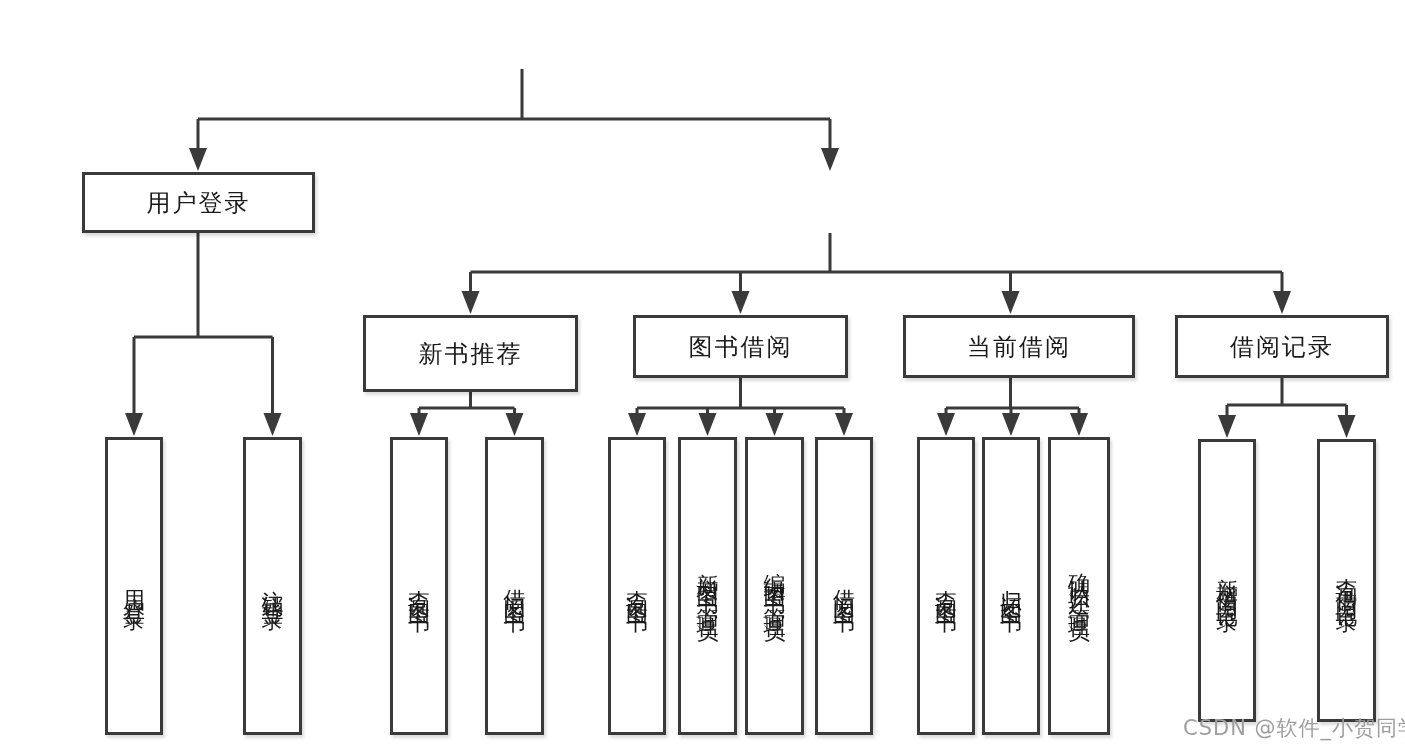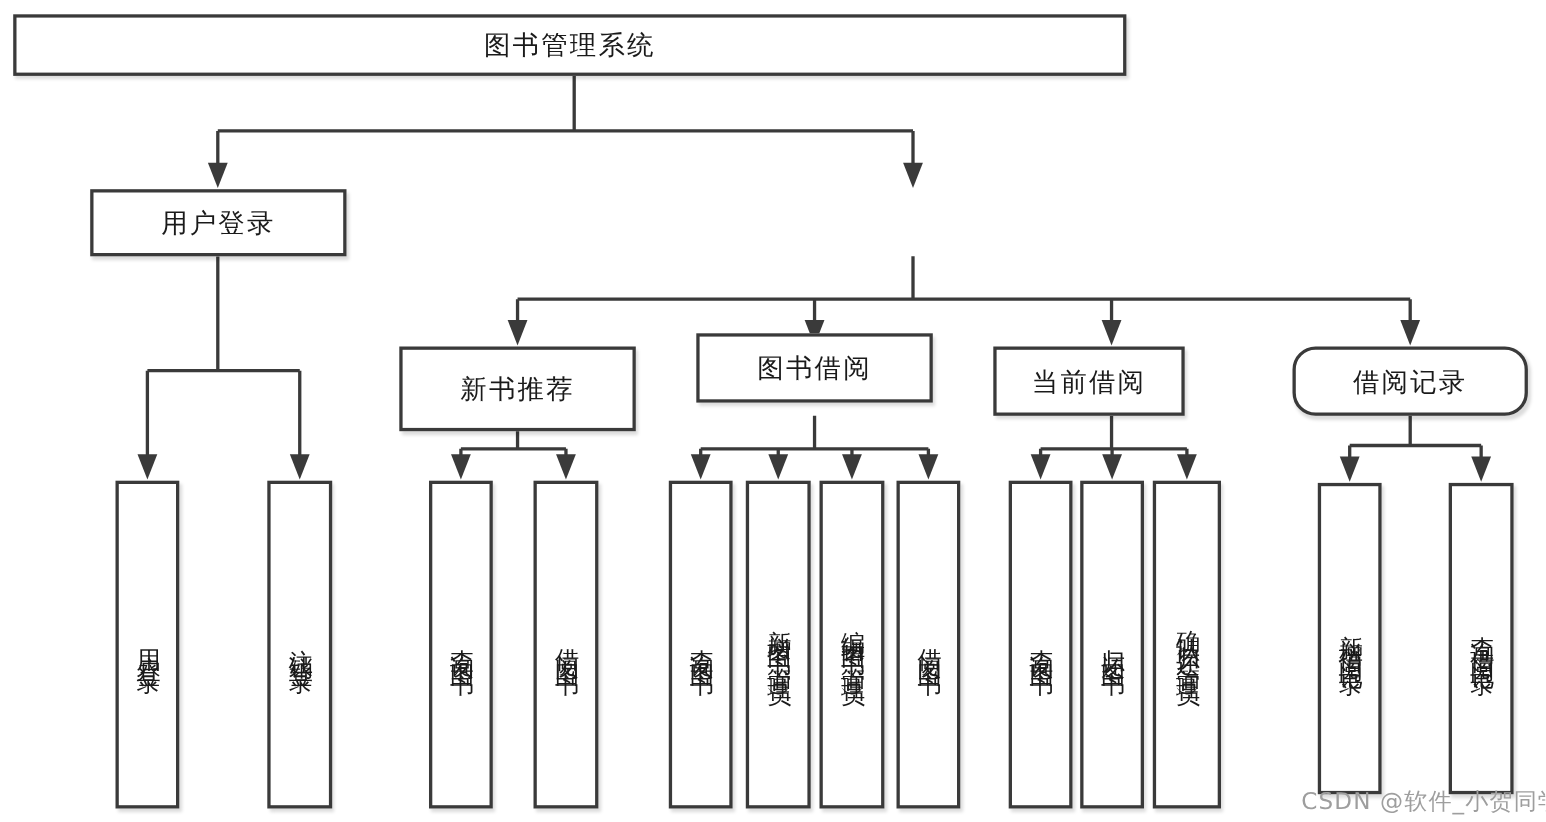--- a/index.html
+++ b/index.html
@@ -83,28 +83,27 @@
     <path d="M1010.5 378 V408 M946 408 H1079 M946 408 V416 M1011 408 V416 M1079 408 V416"></path>
     <polygon points="937,413 955,413 946,436"></polygon>
     <polygon points="1002,413 1020,413 1011,436"></polygon>
     <polygon points="1070,413 1088,413 1079,436"></polygon>
 
     <path d="M1282 378 V405 M1227 405 H1346.5 M1227 405 V417 M1346.5 405 V417"></path>
     <polygon points="1218,415 1236,415 1227,438"></polygon>
     <polygon points="1337.5,415 1355.5,415 1346.5,438"></polygon>
   </svg>
 
-  <div class="box" style="left:12px;top:13px;width:1012px;height:56px;">图书管理系统</div>
 
   <div class="box" style="left:82px;top:172px;width:233px;height:61px;">用户登录</div>
 
   <div class="box" style="left:363px;top:315px;width:215px;height:77px;">新书推荐</div>
-  <div class="box" style="left:633px;top:303px;width:215px;height:63px;">图书借阅</div>
-  <div class="box" style="left:903px;top:315px;width:174px;height:63px;">当前借阅</div>
-  <div class="box" style="left:1175px;top:315px;width:214px;height:63px;border-radius:21px;">借阅记录</div>
+  <div class="box" style="left:633px;top:315px;width:215px;height:63px;">图书借阅</div>
+  <div class="box" style="left:903px;top:315px;width:232px;height:63px;">当前借阅</div>
+  <div class="box" style="left:1175px;top:315px;width:214px;height:63px;">借阅记录</div>
 
   <div class="box vbox" style="left:105px;top:437px;width:58px;height:298px;">用户登录</div>
   <div class="box vbox" style="left:243px;top:437px;width:59px;height:298px;">注销登录</div>
 
   <div class="box vbox" style="left:390px;top:437px;width:58px;height:298px;">查询图书</div>
   <div class="box vbox" style="left:485px;top:437px;width:59px;height:298px;">借阅图书</div>
 
   <div class="box vbox" style="left:608px;top:437px;width:58px;height:298px;">查询图书</div>
   <div class="box vbox" style="left:678px;top:437px;width:59px;height:298px;">新增图书（管理员）</div>
   <div class="box vbox" style="left:745px;top:437px;width:59px;height:298px;">编辑图书（管理员）</div>

